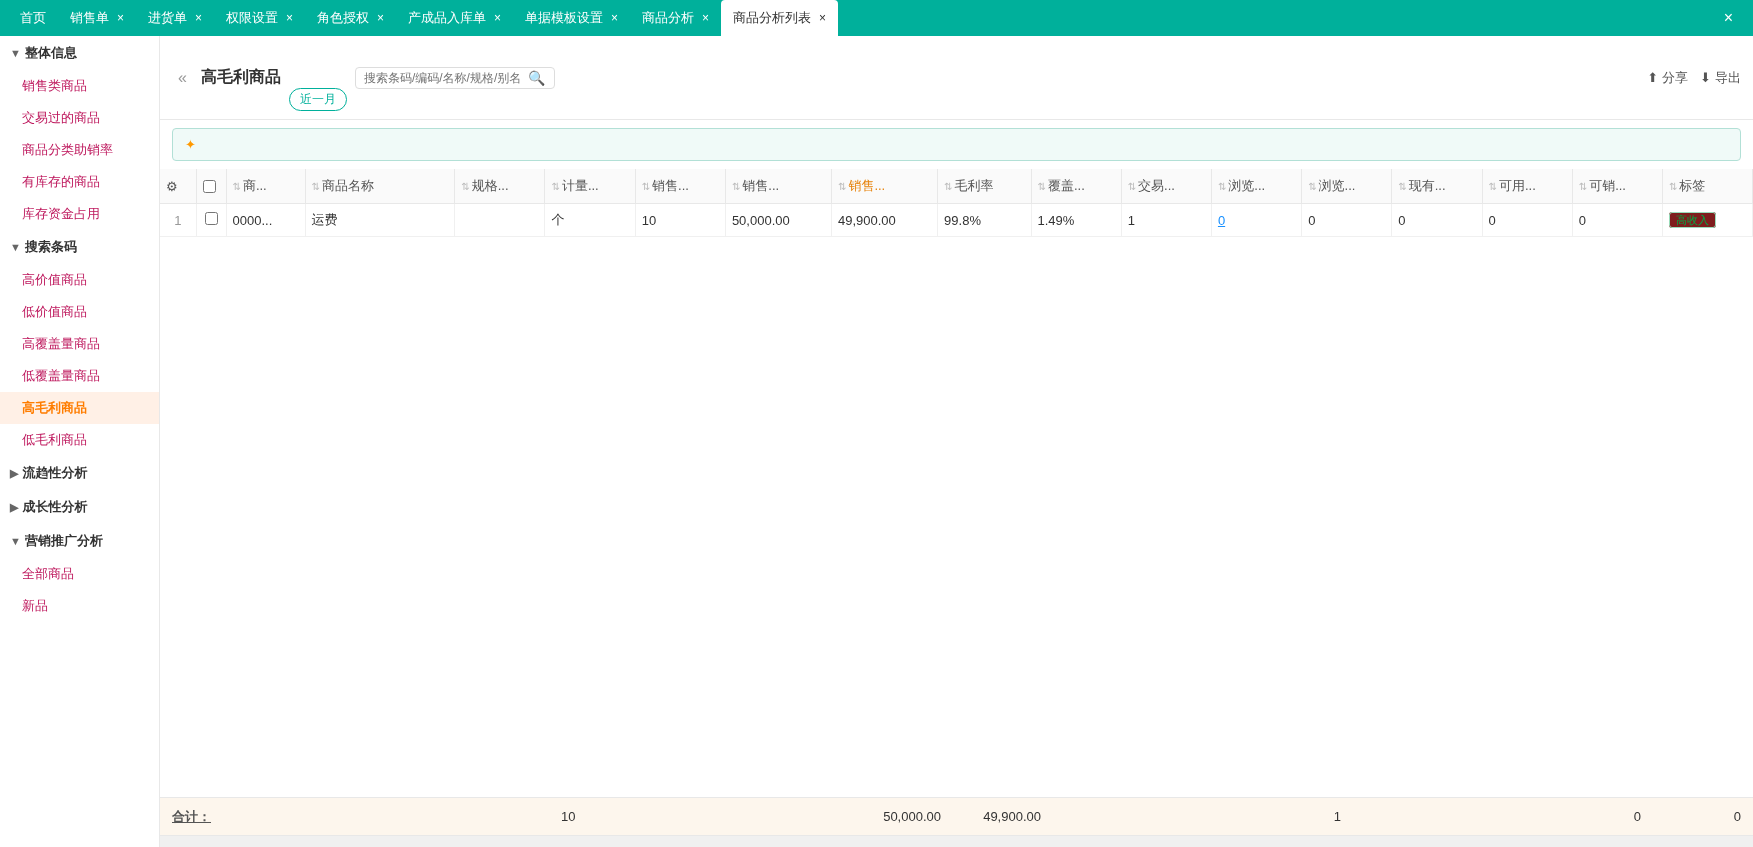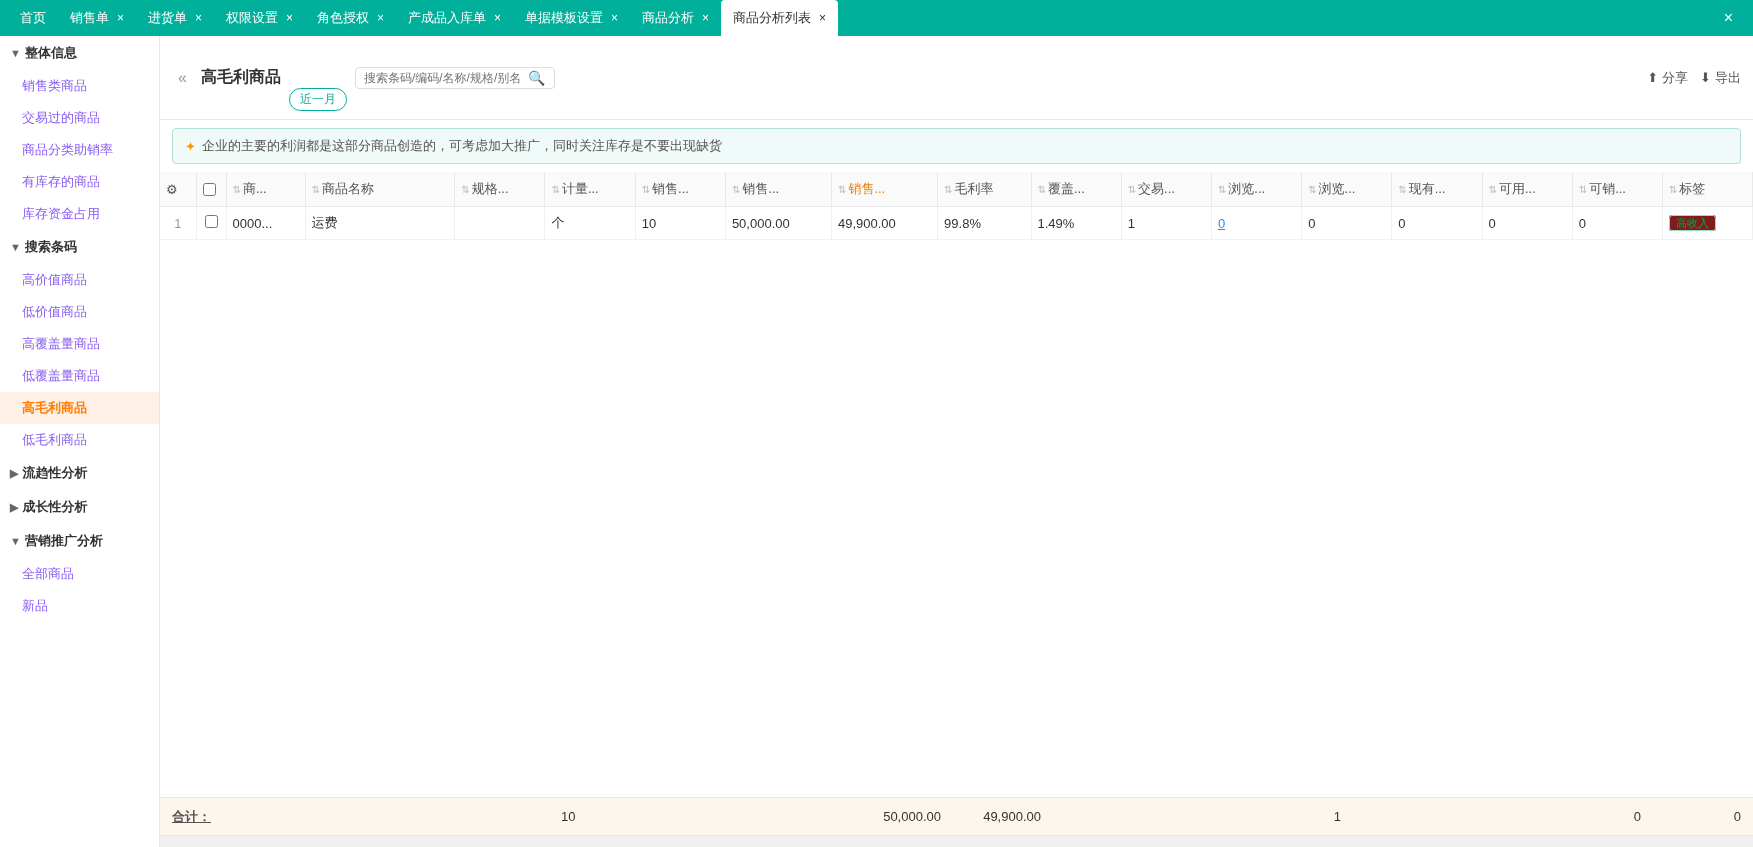--- a/index.html
+++ b/index.html
@@ -68,21 +68,21 @@
       cursor: pointer;
       font-size: 13px;
     }
     .sidebar-section-header .arrow {
       margin-right: 4px;
       font-size: 11px;
       color: #666;
     }
     .sidebar-item {
       padding: 7px 10px 7px 22px;
-      color: #8b5cf6;
+      color: #be185d;
       cursor: pointer;
       font-size: 13px;
     }
     .sidebar-item.active {
       background: #fff0e6;
       color: #ff7d00;
       font-weight: bold;
     }
 
     
@@ -381,21 +381,20 @@
         </div>
         <div class="action-btn">
           <span>⬇</span>
           <span>导出</span>
         </div>
       </div>
     </div>
 
     <div class="info-banner">
       <span class="info-icon">✦</span>
-      <span>企业的主要的利润都是这部分商品创造的，可考虑加大推广，同时关注库存是不要出现缺货</span>
     </div>
 
     <div class="table-container">
       <table>
         <thead>
           <tr>
             <th style="width:36px; text-align:center;">
               <div class="th-inner">
                   <span>⚙</span>
                 </div>

